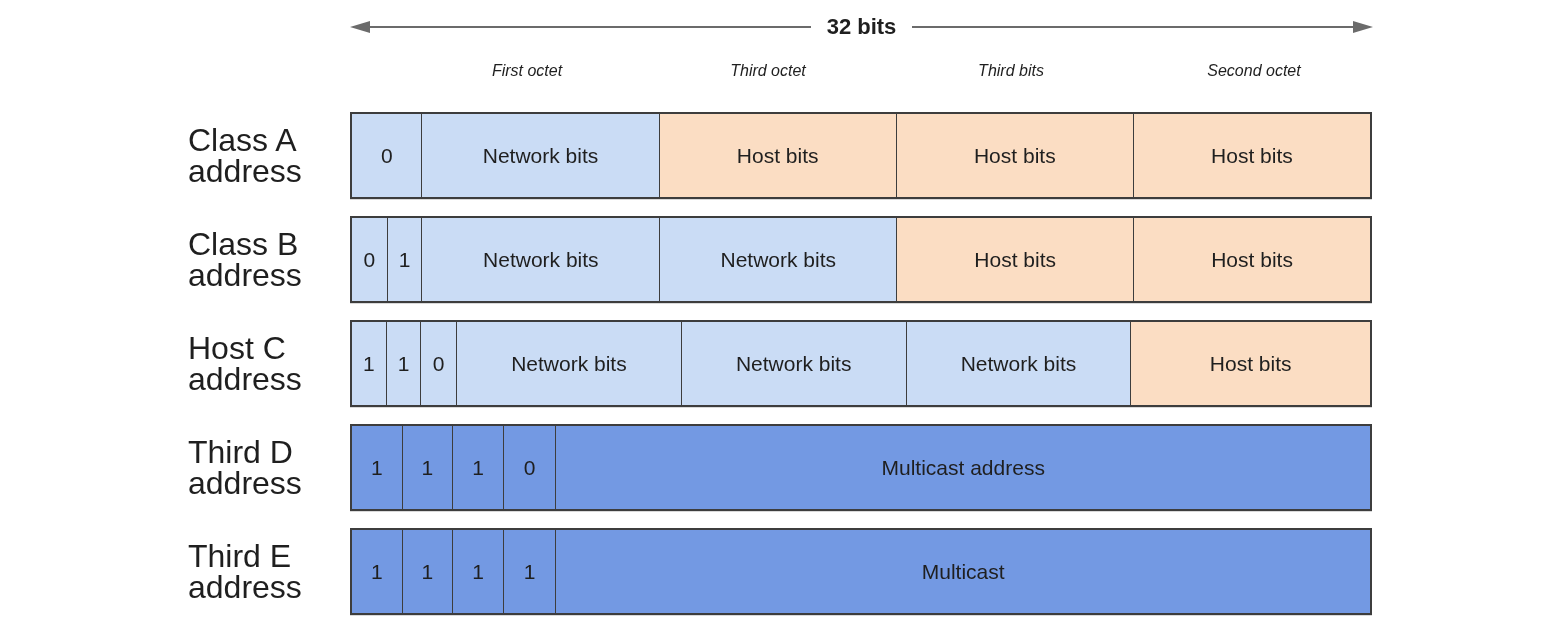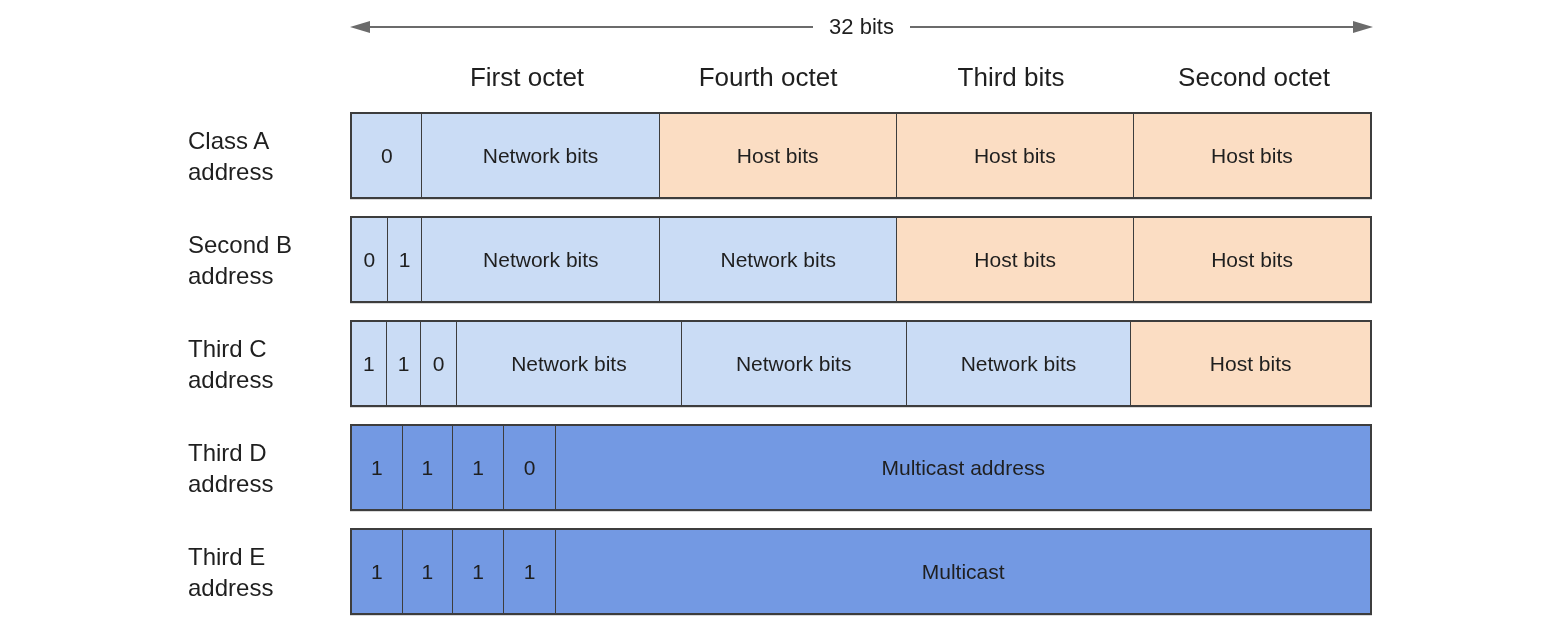--- a/index.html
+++ b/index.html
@@ -14,48 +14,50 @@
   }
   
   .arrow-row {
     position: absolute;
     left: 350px;
     top: 15px;
     width: 1023px;
     height: 24px;
     display: flex;
     align-items: center;
+    font-weight: bold;
   }
   .ah { width: 0; height: 0; border-top: 6px solid transparent; border-bottom: 6px solid transparent; flex: 0 0 auto; }
   .ah.left  { border-right: 20px solid var(--c-arrow, #6b6b6b); }
   .ah.right { border-left:  20px solid var(--c-arrow, #6b6b6b); }
   .aline { flex: 1 1 0%; height: 2.5px; background: var(--c-arrow, #6b6b6b); }
   .alabel { font-size: 22px; margin: 0 16px; white-space: nowrap; color: var(--c-text, #1f1f1f); }
   
   .octet-headers { position: absolute; left: 0; top: 62px; width: 100%; height: 30px; }
   .octet-label {
     position: absolute;
     top: 0;
     transform: translateX(-50%);
-    font-size: 26px;
+    font-size: 16px;
     white-space: nowrap;
     color: var(--c-text, #1f1f1f);
+    font-style: italic;
   }
   
   .rows { position: absolute; left: 0; top: 112px; width: 100%; }
   .band { position: relative; height: 87px; margin-bottom: 17px; }
   .row-label {
     position: absolute;
     left: 188px;
     top: 0;
     height: 100%;
     display: flex;
     flex-direction: column;
     justify-content: center;
-    font-size: 24px;
+    font-size: 32px;
     line-height: 31px;
     color: var(--c-text, #1f1f1f);
   }
   .bit-row {
     position: absolute;
     left: 350px;
     top: 0;
     width: 1022px;
     height: 100%;
     display: flex;
@@ -87,56 +89,56 @@
   <div class="arrow-row">
     <span class="ah left"></span>
     <span class="aline"></span>
     <span class="alabel">32 bits</span>
     <span class="aline"></span>
     <span class="ah right"></span>
   </div>
 
   <div class="octet-headers">
       <div class="octet-label" style="left: 527px;">First octet</div>
-      <div class="octet-label" style="left: 768px;">Fourth octet</div>
+      <div class="octet-label" style="left: 768px;">Third octet</div>
       <div class="octet-label" style="left: 1011px;">Third bits</div>
       <div class="octet-label" style="left: 1254px;">Second octet</div>
     </div>
 
   <div class="rows">
       <div class="band">
         <div class="row-label">
           <div>Class A</div>
           <div>address</div>
         </div>
         <div class="bit-row">
           <div class="cell network" style="flex: 70 0 0%;">0</div>
           <div class="cell network" style="flex: 238 0 0%;">Network bits</div>
           <div class="cell host" style="flex: 238 0 0%;">Host bits</div>
           <div class="cell host" style="flex: 238 0 0%;">Host bits</div>
           <div class="cell host" style="flex: 238 0 0%;">Host bits</div>
         </div>
       </div>
       <div class="band">
         <div class="row-label">
-          <div>Second B</div>
+          <div>Class B</div>
           <div>address</div>
         </div>
         <div class="bit-row">
           <div class="cell network" style="flex: 35 0 0%;">0</div>
           <div class="cell network" style="flex: 34 0 0%;">1</div>
           <div class="cell network" style="flex: 239 0 0%;">Network bits</div>
           <div class="cell network" style="flex: 238 0 0%;">Network bits</div>
           <div class="cell host" style="flex: 238 0 0%;">Host bits</div>
           <div class="cell host" style="flex: 238 0 0%;">Host bits</div>
         </div>
       </div>
       <div class="band">
         <div class="row-label">
-          <div>Third C</div>
+          <div>Host C</div>
           <div>address</div>
         </div>
         <div class="bit-row">
           <div class="cell network" style="flex: 34 0 0%;">1</div>
           <div class="cell network" style="flex: 34 0 0%;">1</div>
           <div class="cell network" style="flex: 35 0 0%;">0</div>
           <div class="cell network" style="flex: 226 0 0%;">Network bits</div>
           <div class="cell network" style="flex: 226 0 0%;">Network bits</div>
           <div class="cell network" style="flex: 226 0 0%;">Network bits</div>
           <div class="cell host" style="flex: 241 0 0%;">Host bits</div>

